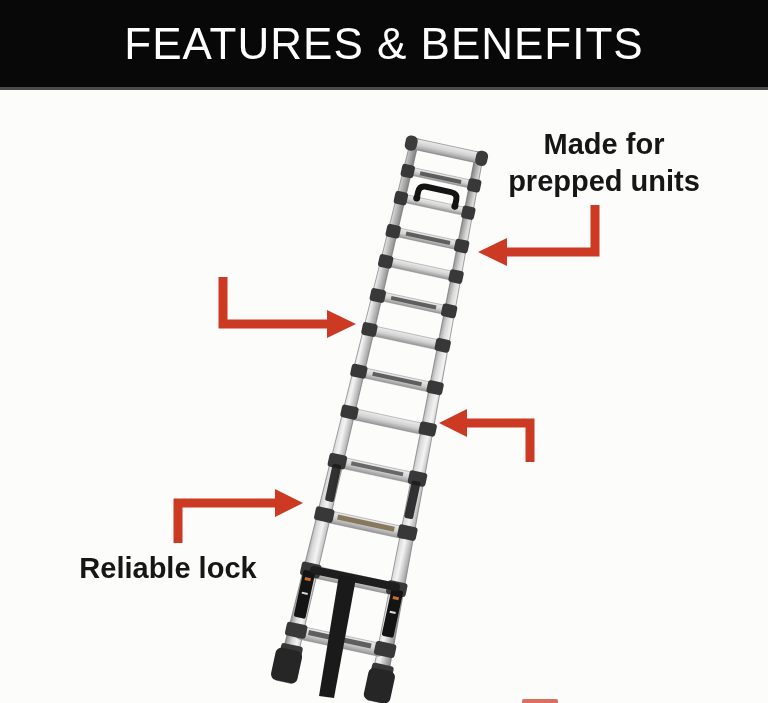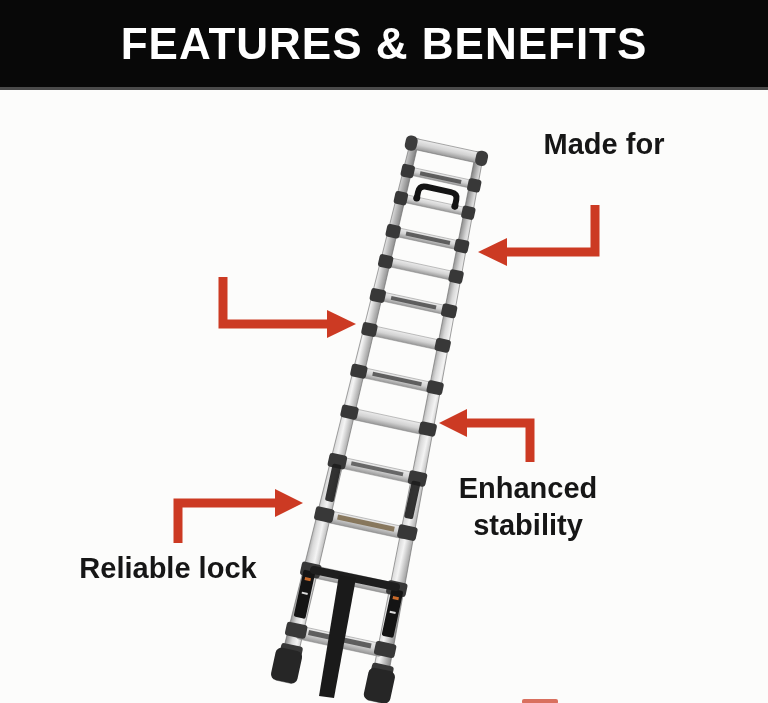--- a/index.html
+++ b/index.html
@@ -19,21 +19,21 @@
   .stage{position:absolute;inset:0;width:768px;height:703px;}
   .header-bar{
     position:absolute;top:0;left:0;width:768px;height:90px;
     background:var(--header_bg);
     border-bottom:3px solid #4a4a4a;
     display:flex;align-items:center;justify-content:center;
     z-index:3;
   }
   .header-title{
     color:var(--header_text);
-    font-size:44px;font-weight:bold;letter-spacing:1px;
+    font-size:44px;font-weight:normal;letter-spacing:1px;
     white-space:nowrap;
     text-align:center;
   }
   .figure-svg{position:absolute;top:0;left:0;z-index:1;}
   .callout{
     position:absolute;z-index:2;
     color:var(--text);
     font-weight:bold;font-size:29px;line-height:37px;
     text-align:center;transform:translateX(-50%);
     white-space:nowrap;
@@ -174,28 +174,25 @@
     <g>
       <path class="arrow-stroke" d="M178,543 V503 H277"></path>
       <polygon class="arrow-fill" points="303,503 275,489 275,517"></polygon>
     </g>
 
     <rect class="red-sliver-shape" x="522" y="699" width="36" height="5" rx="2"></rect>
   </svg>
 
   <div class="callout" style="left:604px;top:126px;">
     <span>Made for</span><br>
+    <span>prepped units</span>
   </div>
 
   <div class="callout" style="left:222px;top:200px;">
     <br>
   </div>
 
-  <div class="callout" style="left:528px;top:470px;">
-    <span>Enhanced</span><br>
-    <span>stability</span>
-  </div>
 
   <div class="callout" style="left:168px;top:550px;">
     <span>Reliable lock</span><br>
   </div>
 
 </div>
 
 </body></html>

